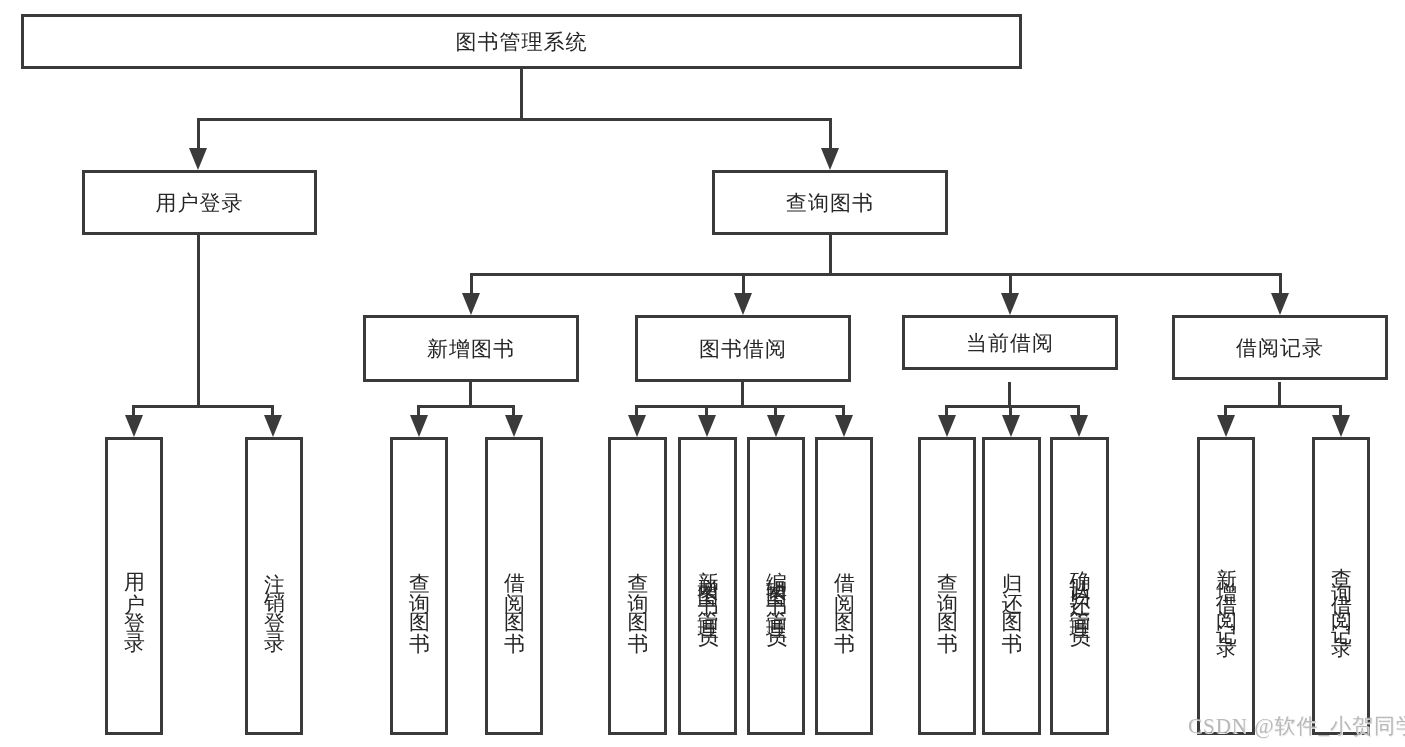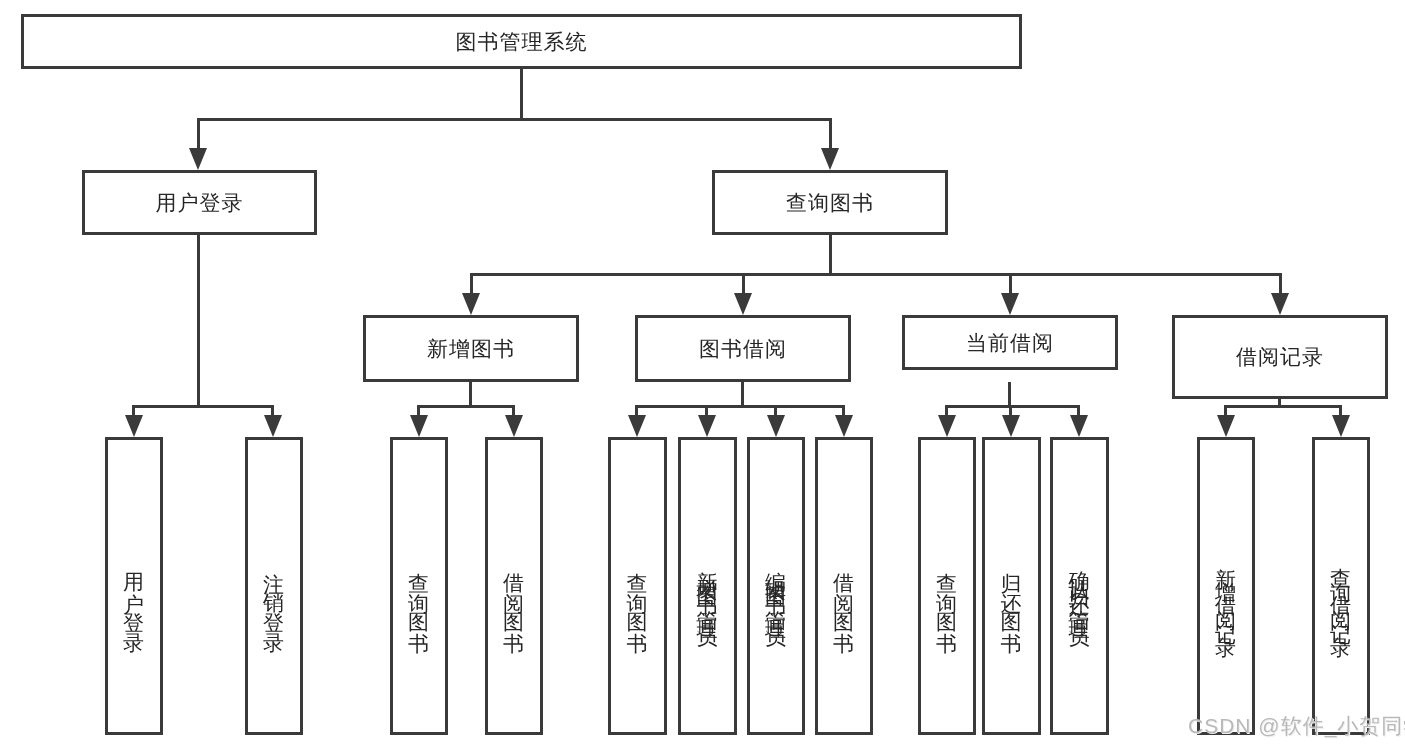--- a/index.html
+++ b/index.html
@@ -2,21 +2,21 @@
 <html><head>
 <meta charset="utf-8">
 <style>
   html, body { margin: 0; padding: 0; background: #ffffff; }
   .stage {
     position: relative;
     width: 1405px;
     height: 747px;
     background: #ffffff;
     overflow: hidden;
-    font-family: Liberation Sans, sans-serif;
+    font-family: Liberation Serif, serif;
   }
   .box {
     position: absolute;
     box-sizing: border-box;
     border: 3px solid #3a3a3a;
     background: #ffffff;
     display: flex;
     align-items: center;
     justify-content: center;
     color: #262626;
@@ -131,21 +131,21 @@
 
   <div class="box" style="left:363px; top:315px; width:216px; height:67px;">
     <span>新增图书</span>
   </div>
   <div class="box" style="left:635px; top:315px; width:216px; height:67px;">
     <span>图书借阅</span>
   </div>
   <div class="box" style="left:902px; top:315px; width:216px; height:55px;">
     <span>当前借阅</span>
   </div>
-  <div class="box" style="left:1172px; top:315px; width:216px; height:84px;">
+  <div class="box" style="left:1172px; top:315px; width:216px; height:65px;">
     <span>借阅记录</span>
   </div>
 
   <div class="box leaf" style="left:105px; top:437px; width:58px; height:298px;">
     <span class="sp4">用户登录</span>
   </div>
   <div class="box leaf" style="left:245px; top:437px; width:58px; height:298px;">
     <span class="sp4">注销登录</span>
   </div>
 

